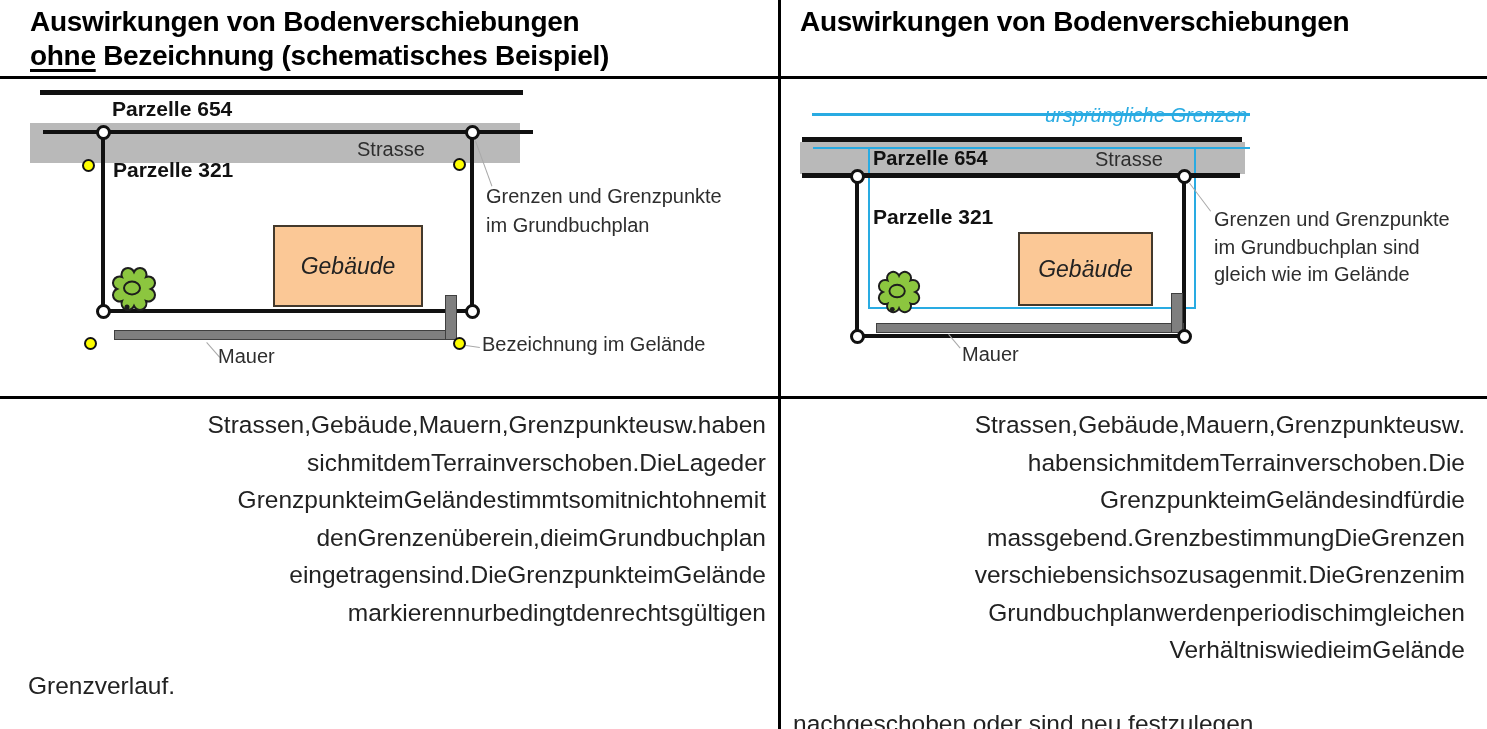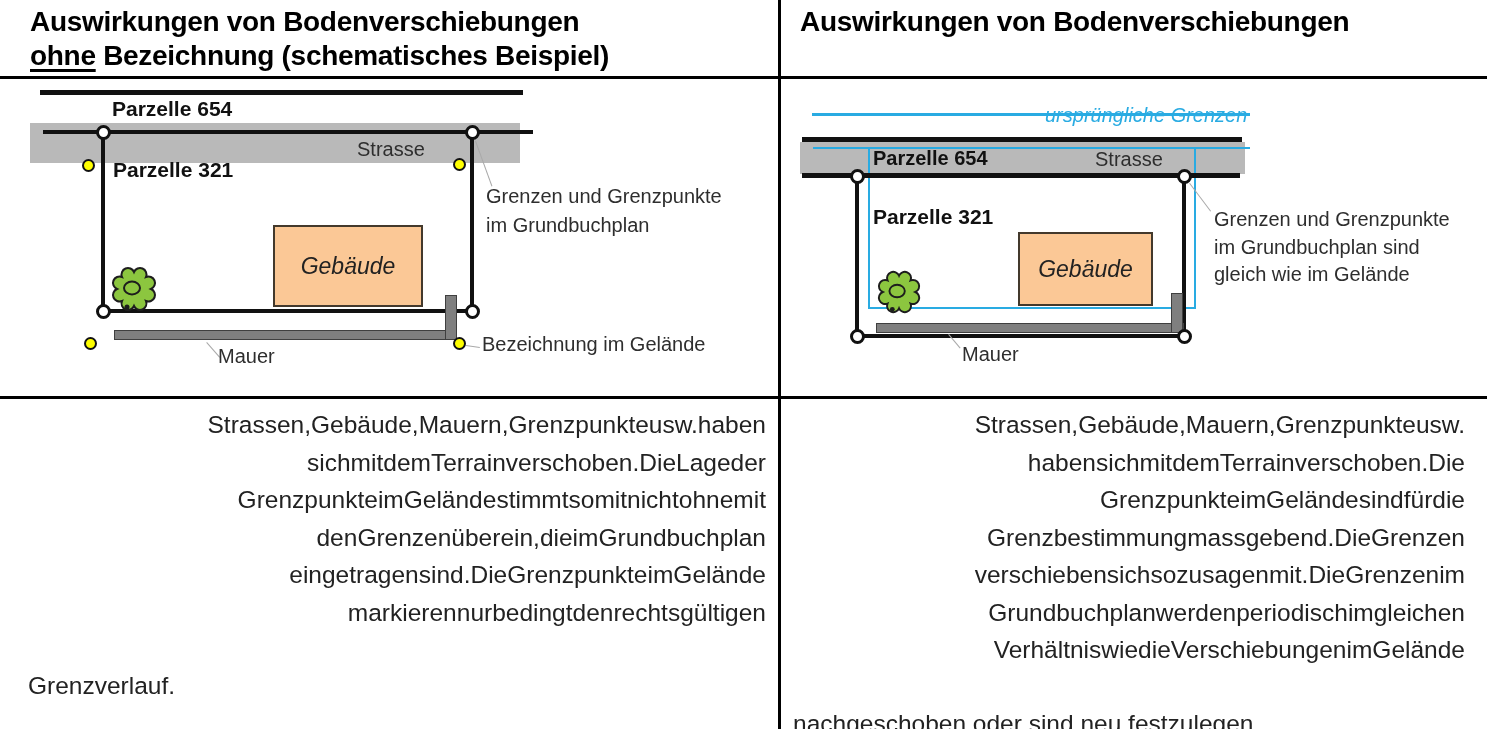--- a/index.html
+++ b/index.html
@@ -225,22 +225,22 @@
       </div>
       <div class="tline">
         <span>Grenzpunkte</span>
         <span>im</span>
         <span>Gelände</span>
         <span>sind</span>
         <span>für</span>
         <span>die</span>
       </div>
       <div class="tline">
+        <span>massgebend.</span>
         <span>Grenzbestimmung</span>
-        <span>massgebend.</span>
         <span>Die</span>
         <span>Grenzen</span>
       </div>
       <div class="tline">
         <span>verschieben</span>
         <span>sich</span>
         <span>sozusagen</span>
         <span>mit.</span>
         <span>Die</span>
         <span>Grenzen</span>
@@ -250,20 +250,19 @@
         <span>Grundbuchplan</span>
         <span>werden</span>
         <span>periodisch</span>
         <span>im</span>
         <span>gleichen</span>
       </div>
       <div class="tline">
         <span>Verhältnis</span>
         <span>wie</span>
         <span>die</span>
-        <span>Verschiebungen</span>
         <span>im</span>
         <span>Gelände</span>
       </div>
       <div class="tline tline-last">nachgeschoben oder sind neu festzulegen.</div>
     </div>
 
 </div>
 
 </body></html>

